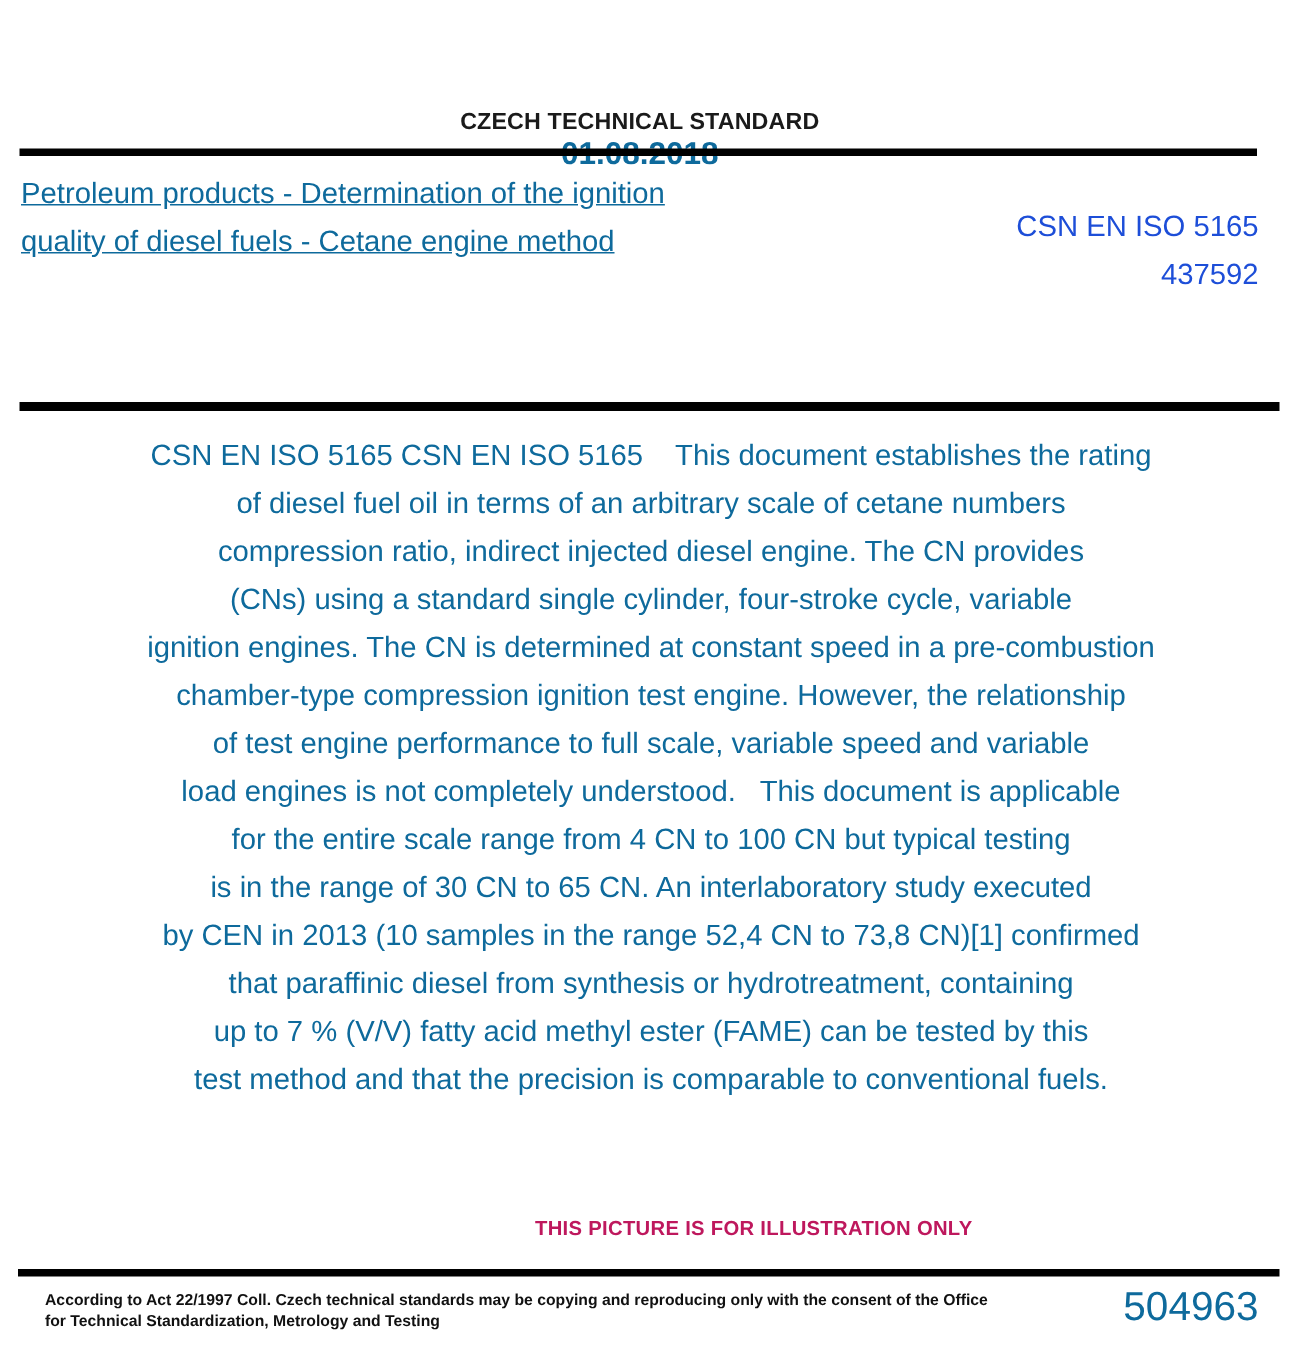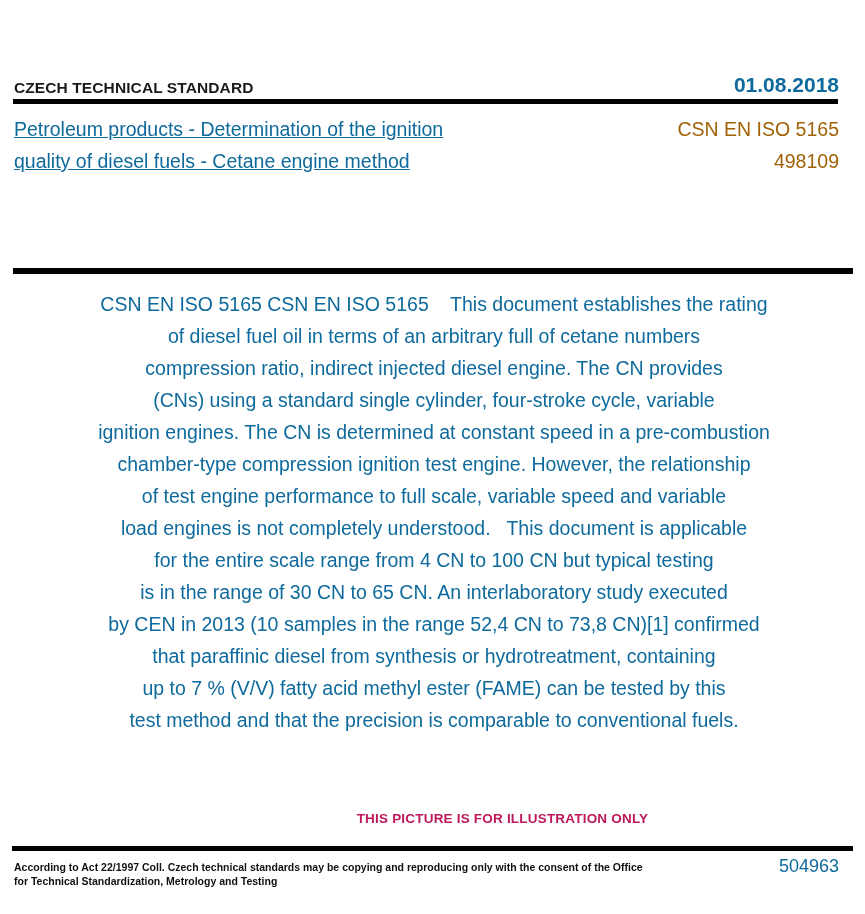--- a/index.html
+++ b/index.html
@@ -22,22 +22,23 @@
     height: 914px;
   }
 
   
   .header-row {
     position: absolute;
     left: 14px;
     top: 73px;
     width: 825px;
     display: flex;
-    align-items: flex-end;
+    align-items: center;
     justify-content: space-between;
+    flex-direction: column;
   }
   .std-label {
     font-size: 15.5px;
     font-weight: bold;
     color: #1a1a1a;
     letter-spacing: 0.1px;
     white-space: nowrap;
   }
   .std-date {
     font-size: 21px;
@@ -68,23 +69,24 @@
   .title-left {
     font-size: 19.5px;
     line-height: 32px;
     color: #0e6a9c;
     max-width: 560px;
   }
   .title-left div { white-space: nowrap; text-decoration: underline; }
   .title-right {
     font-size: 19.5px;
     line-height: 32px;
-    color: #a16207;
+    color: #1d4ed8;
     text-align: right;
     white-space: nowrap;
+    margin-top: 22px;
   }
 
   
   .rule-body {
     position: absolute;
     left: 13px;
     top: 268px;
     width: 840px;
     height: 6px;
     background: #000000;
@@ -138,23 +140,23 @@
     justify-content: space-between;
     align-items: flex-start;
   }
   .footer-legal {
     font-size: 10.5px;
     font-weight: bold;
     line-height: 14px;
     color: #111111;
     max-width: 600px;
   }
-  .footer-legal div { white-space: nowrap; }
+  .footer-legal div { white-space: nowrap; margin-left: 16px; }
   .footer-number {
-    font-size: 18px;
+    font-size: 27px;
     color: #0e6a9c;
     white-space: nowrap;
     position: relative;
     top: -4px;
   }
 </style>
 </head>
 <body>
 
 <div class="page">
@@ -166,29 +168,29 @@
 
   <div class="rule-top"></div>
 
   <div class="title-block">
     <div class="title-left">
       <div>Petroleum products - Determination of the ignition</div>
       <div>quality of diesel fuels - Cetane engine method</div>
     </div>
     <div class="title-right">
       <div>CSN EN ISO 5165</div>
-      <div>498109</div>
+      <div>437592</div>
     </div>
   </div>
 
   <div class="rule-body"></div>
 
   <div class="body-text">
     <div class="line">CSN EN ISO 5165 CSN EN ISO 5165    This document establishes the rating</div>
-    <div class="line">of diesel fuel oil in terms of an arbitrary full of cetane numbers</div>
+    <div class="line">of diesel fuel oil in terms of an arbitrary scale of cetane numbers</div>
     <div class="line">compression ratio, indirect injected diesel engine. The CN provides</div>
     <div class="line">(CNs) using a standard single cylinder, four-stroke cycle, variable</div>
     <div class="line">ignition engines. The CN is determined at constant speed in a pre-combustion</div>
     <div class="line">chamber-type compression ignition test engine. However, the relationship</div>
     <div class="line">of test engine performance to full scale, variable speed and variable</div>
     <div class="line">load engines is not completely understood.   This document is applicable</div>
     <div class="line">for the entire scale range from 4 CN to 100 CN but typical testing</div>
     <div class="line">is in the range of 30 CN to 65 CN. An interlaboratory study executed</div>
     <div class="line">by CEN in 2013 (10 samples in the range 52,4 CN to 73,8 CN)[1] confirmed</div>
     <div class="line">that paraffinic diesel from synthesis or hydrotreatment, containing</div>

